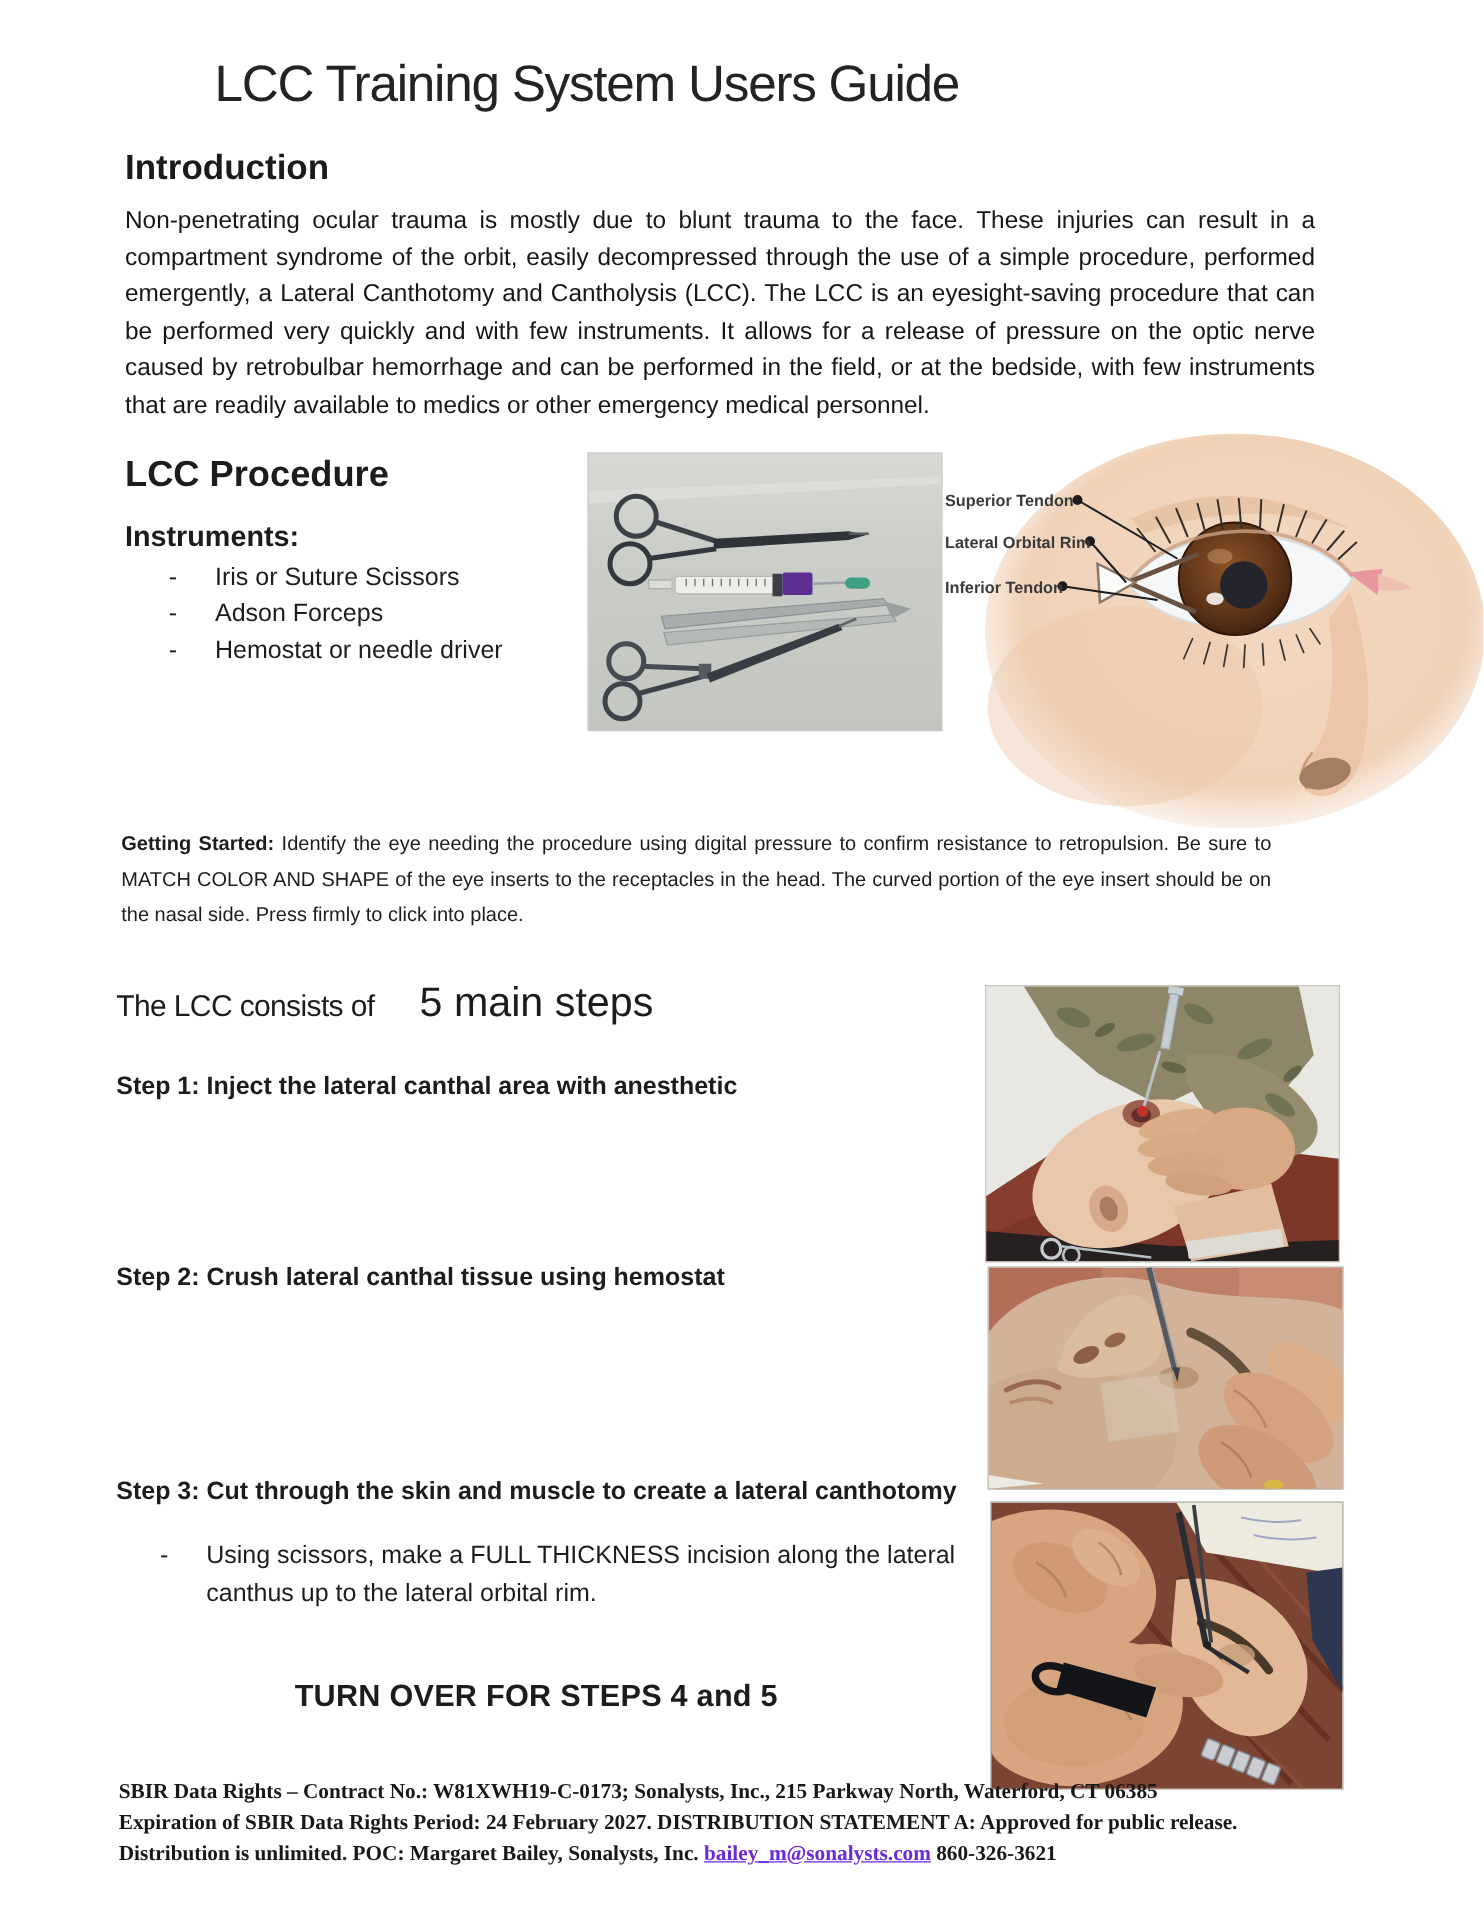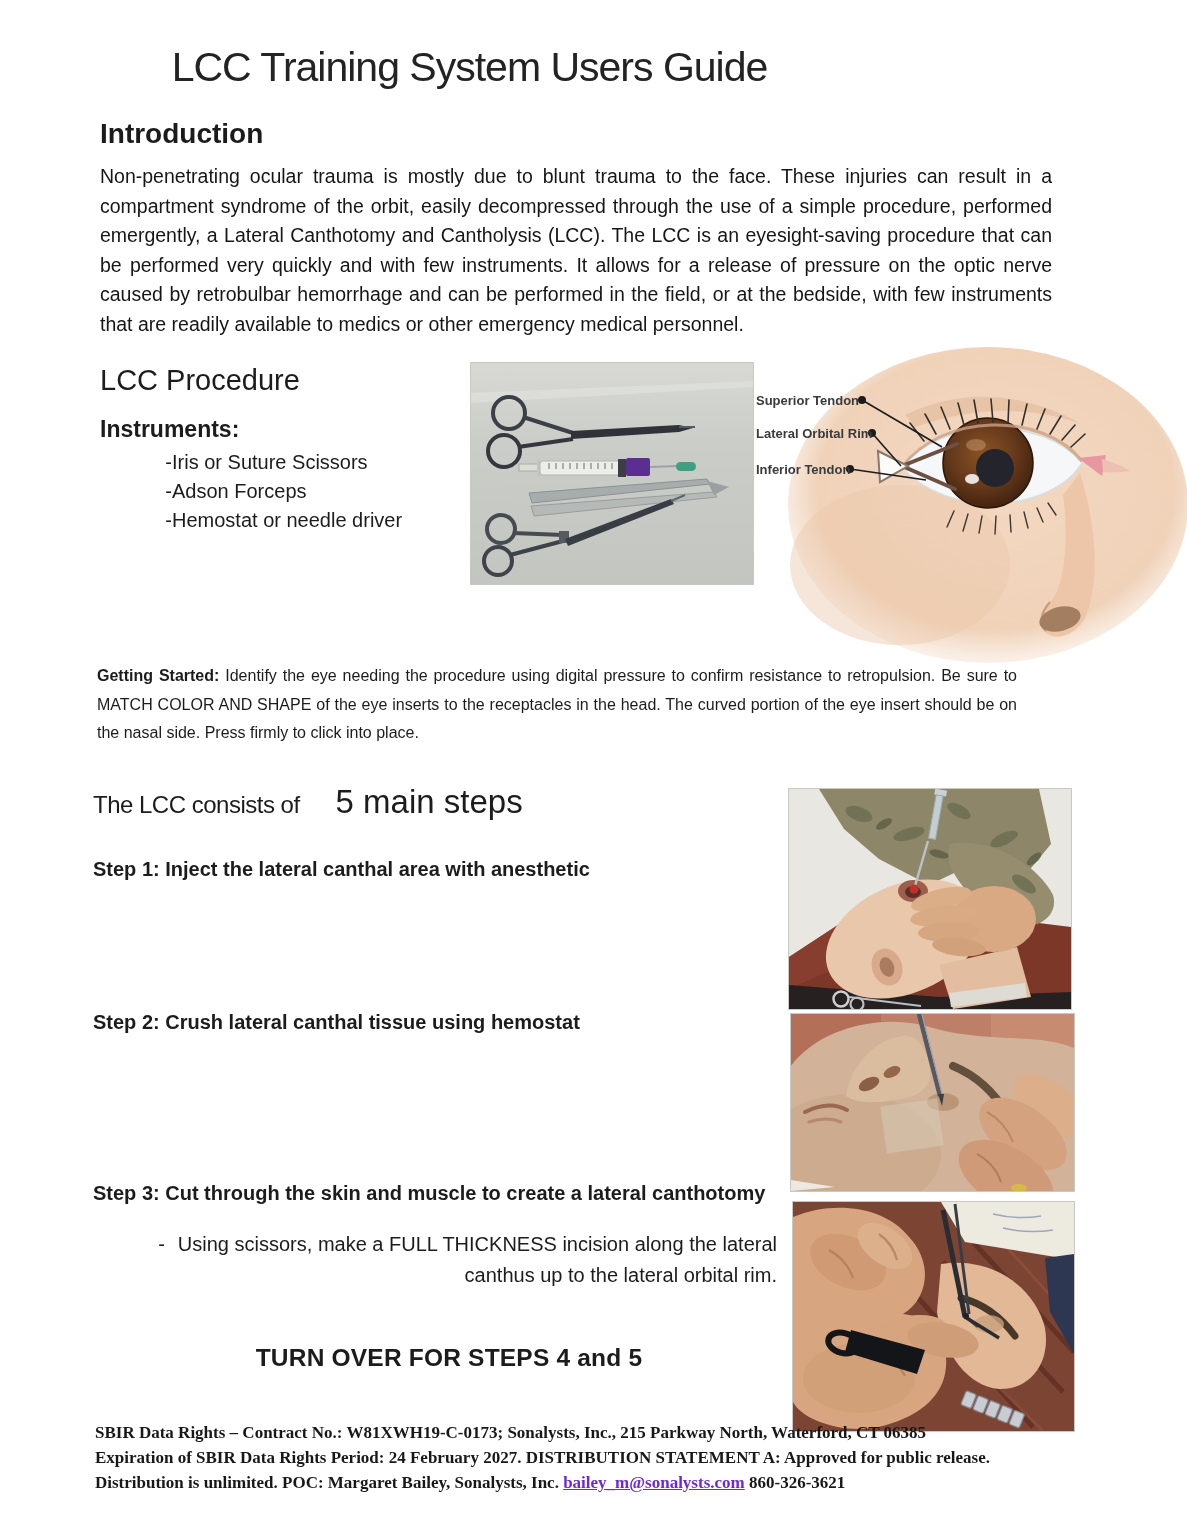--- a/index.html
+++ b/index.html
@@ -4,36 +4,36 @@
 <title>LCC Training System Users Guide</title>
 <style>
   html,body{margin:0;padding:0;background:#ffffff;}
   .page{position:relative;width:1187px;height:1536px;background:#ffffff;overflow:hidden;
         font-family:"Liberation Sans",sans-serif;color:#1c1c1c;}
   .doc-title{position:absolute;top:44px;left:0;width:939px;text-align:center;
         font-size:41px;font-weight:400;letter-spacing:-1px;color:#232323;}
   .h-intro{position:absolute;top:118px;left:100px;font-size:28px;font-weight:600;color:#1b1b1b;}
   .p-intro{position:absolute;top:162px;left:100px;width:952px;font-size:19.5px;line-height:29.5px;
         text-align:justify;color:#161616;}
-  .h-procedure{position:absolute;top:364px;left:100px;font-size:29px;font-weight:400;}
+  .h-procedure{position:absolute;top:364px;left:100px;font-size:29px;font-weight:700;}
   .h-instruments{position:absolute;top:416px;left:100px;font-size:23px;font-weight:700;}
   .instr-list{position:absolute;top:448px;left:135px;font-size:20px;line-height:29px;}
-  .row{display:flex;text-align:right;}
+  .row{display:flex;}
   .dash{width:37px;flex:0 0 37px;}
   .dash::before{content:"-";}
   .gs-para{position:absolute;top:662px;left:97px;width:920px;font-size:16px;line-height:28.5px;
         text-align:justify;}
   .gs-label{font-weight:700;}
   .steps-intro{position:absolute;top:783px;left:93px;display:flex;align-items:baseline;text-align:center;}
   .steps-intro .prefix{font-size:24px;letter-spacing:-0.5px;}
   .steps-intro .big{font-size:33px;margin-left:36px;}
   .step-h{position:absolute;left:93px;font-size:20px;font-weight:700;}
   .step-bullets{position:absolute;left:128px;font-size:20px;line-height:31px;}
   .step-bullets .btext{width:612px;}
-  .turn-over{position:absolute;top:1344px;left:104px;width:690px;text-align:center;
+  .turn-over{position:absolute;top:1344px;left:84px;width:690px;text-align:center;
         font-size:24.5px;font-weight:700;letter-spacing:0.2px;}
   .footer{position:absolute;top:1420px;left:95px;width:910px;
         font-family:"Liberation Serif",serif;font-size:17px;font-weight:700;line-height:25px;color:#181818;}
   .footer a{color:#6d28d9;text-decoration:underline;cursor:pointer;}
   .photo{position:absolute;border:1px solid #c9c9c4;box-sizing:border-box;background:#ddd;}
   .photo svg{display:block;}
   #instruments-photo{left:470px;top:362px;width:284px;height:223px;}
   #eye-illustration{position:absolute;left:750px;top:345px;width:437px;height:318px;}
   #step1-photo{left:788px;top:788px;width:284px;height:222px;}
   #step2-photo{left:790px;top:1013px;width:285px;height:179px;}

